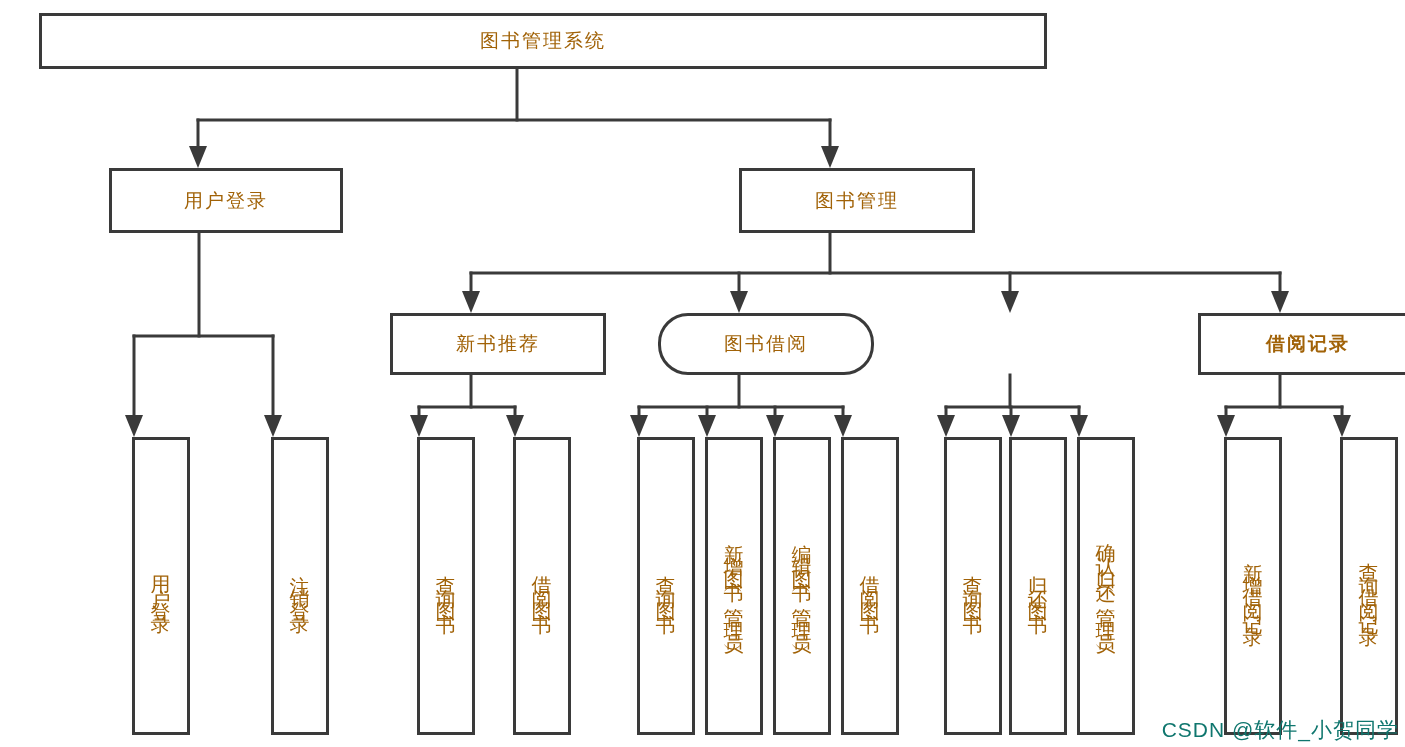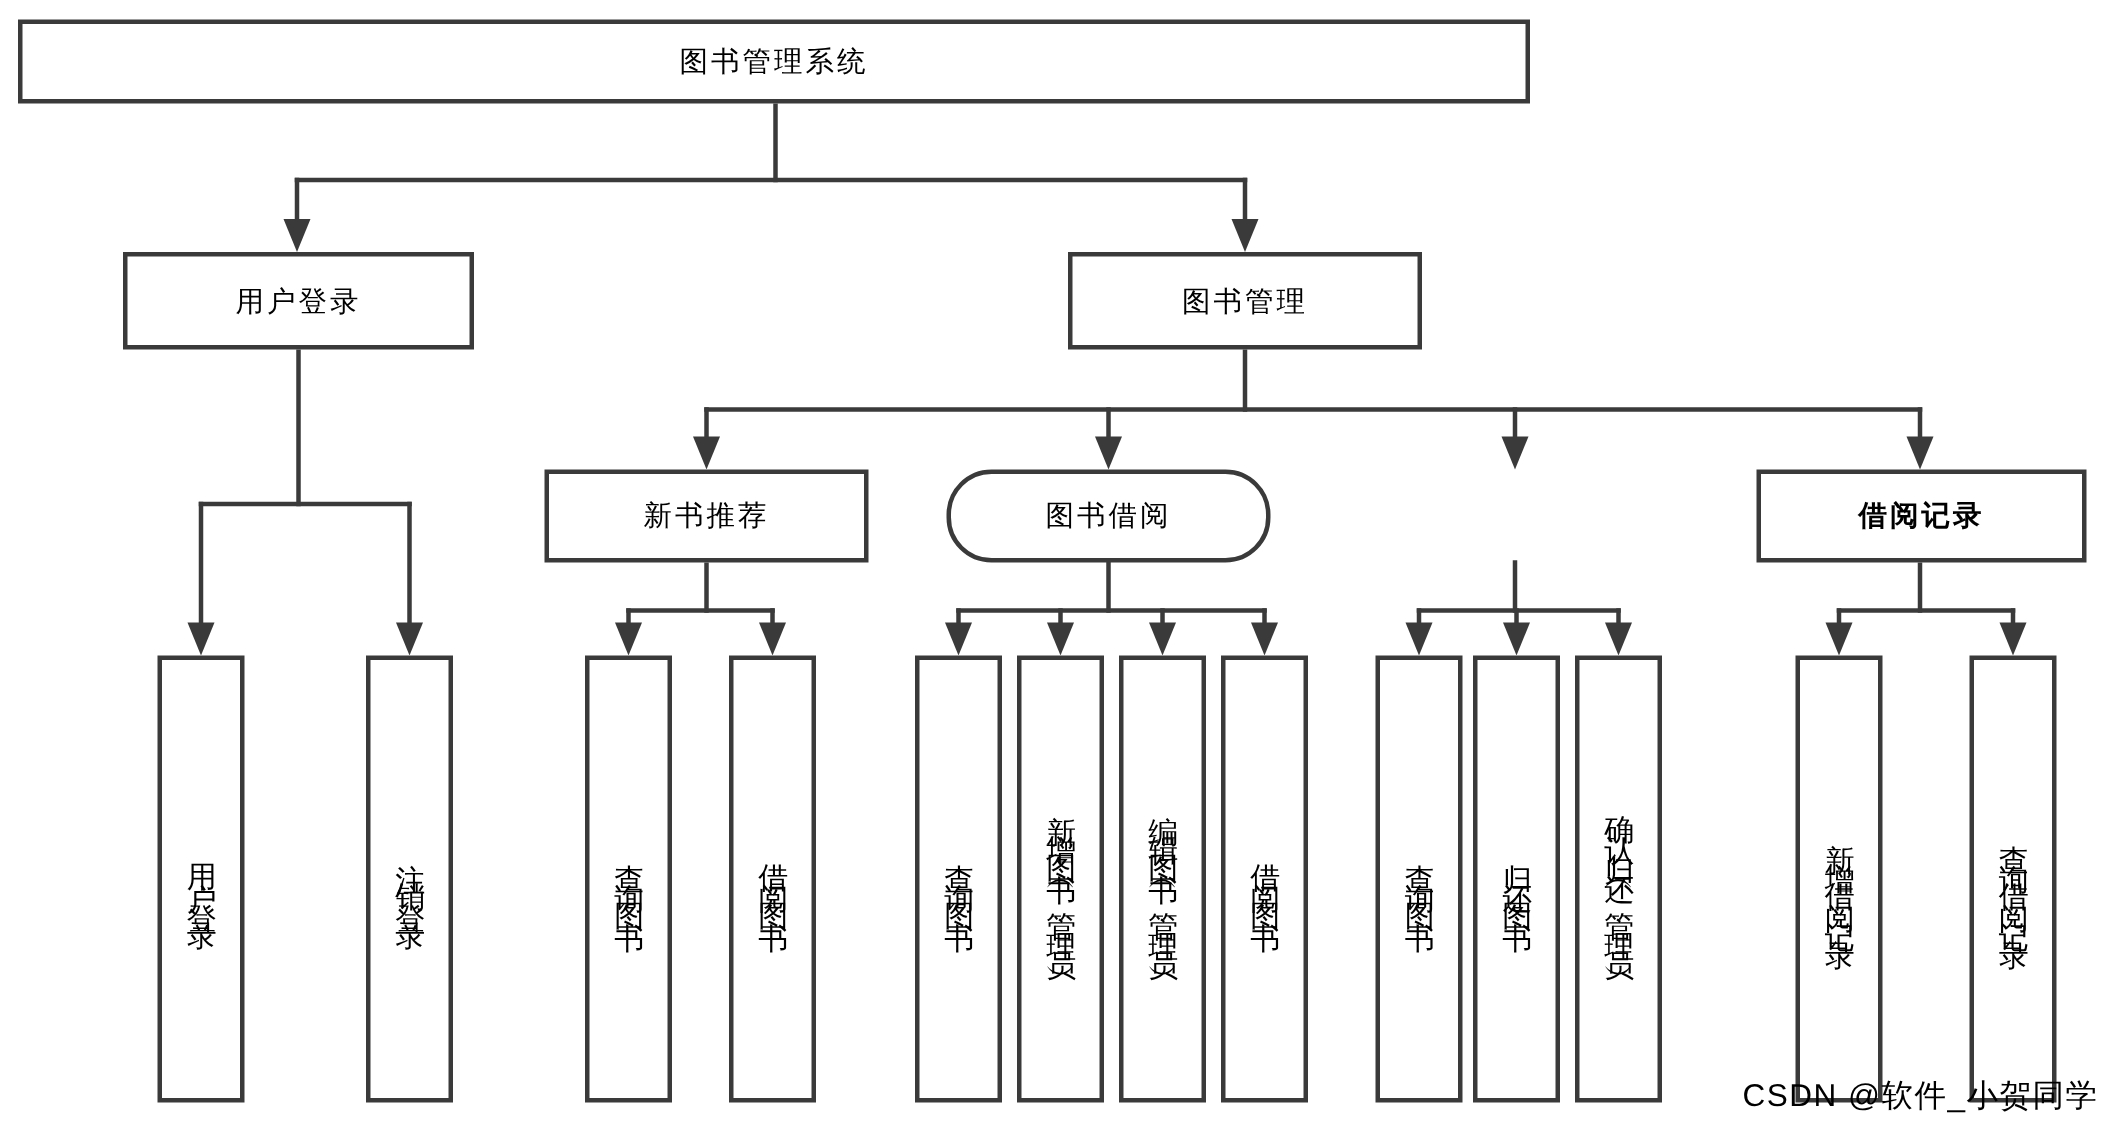--- a/index.html
+++ b/index.html
@@ -21,42 +21,43 @@
     width: 1405px; height: 747px;
   }
   .box {
     position: absolute;
     box-sizing: border-box;
     background: #ffffff;
     border: 3px solid #3a3a3a;
     display: flex;
     align-items: center;
     justify-content: center;
-    color: #000000;
+    color: #a16207;
+    margin-left: 27px;
   }
   .box.h span {
     font-size: 19px;
     letter-spacing: 2px;
     white-space: nowrap;
   }
   .box.v span {
     writing-mode: vertical-rl;
     text-orientation: mixed;
     font-size: 20px;
     letter-spacing: 13px;
     line-height: 1;
     white-space: nowrap;
   }
   .root-box span { font-size: 19px; letter-spacing: 2px; }
   #watermark {
     position: absolute;
     right: 6px;
     bottom: 3px;
     font-size: 21px;
-    color: #000000;
+    color: #0f766e;
     letter-spacing: 1px;
     z-index: 5;
     white-space: nowrap;
   }
 </style>
 </head>
 <body>
 
 <div id="stage">
 

